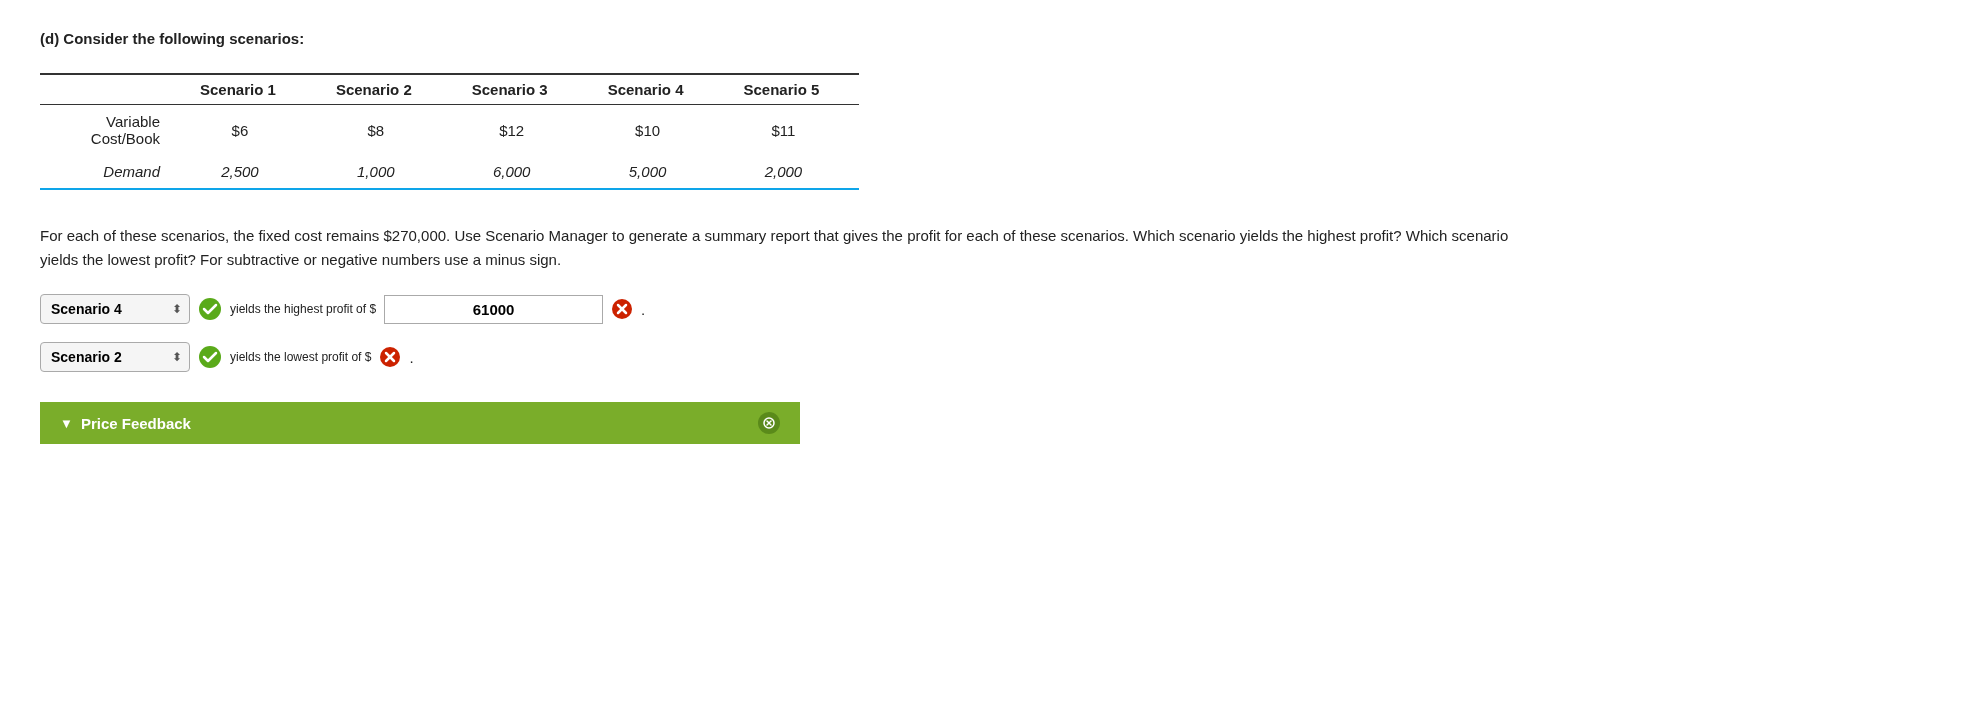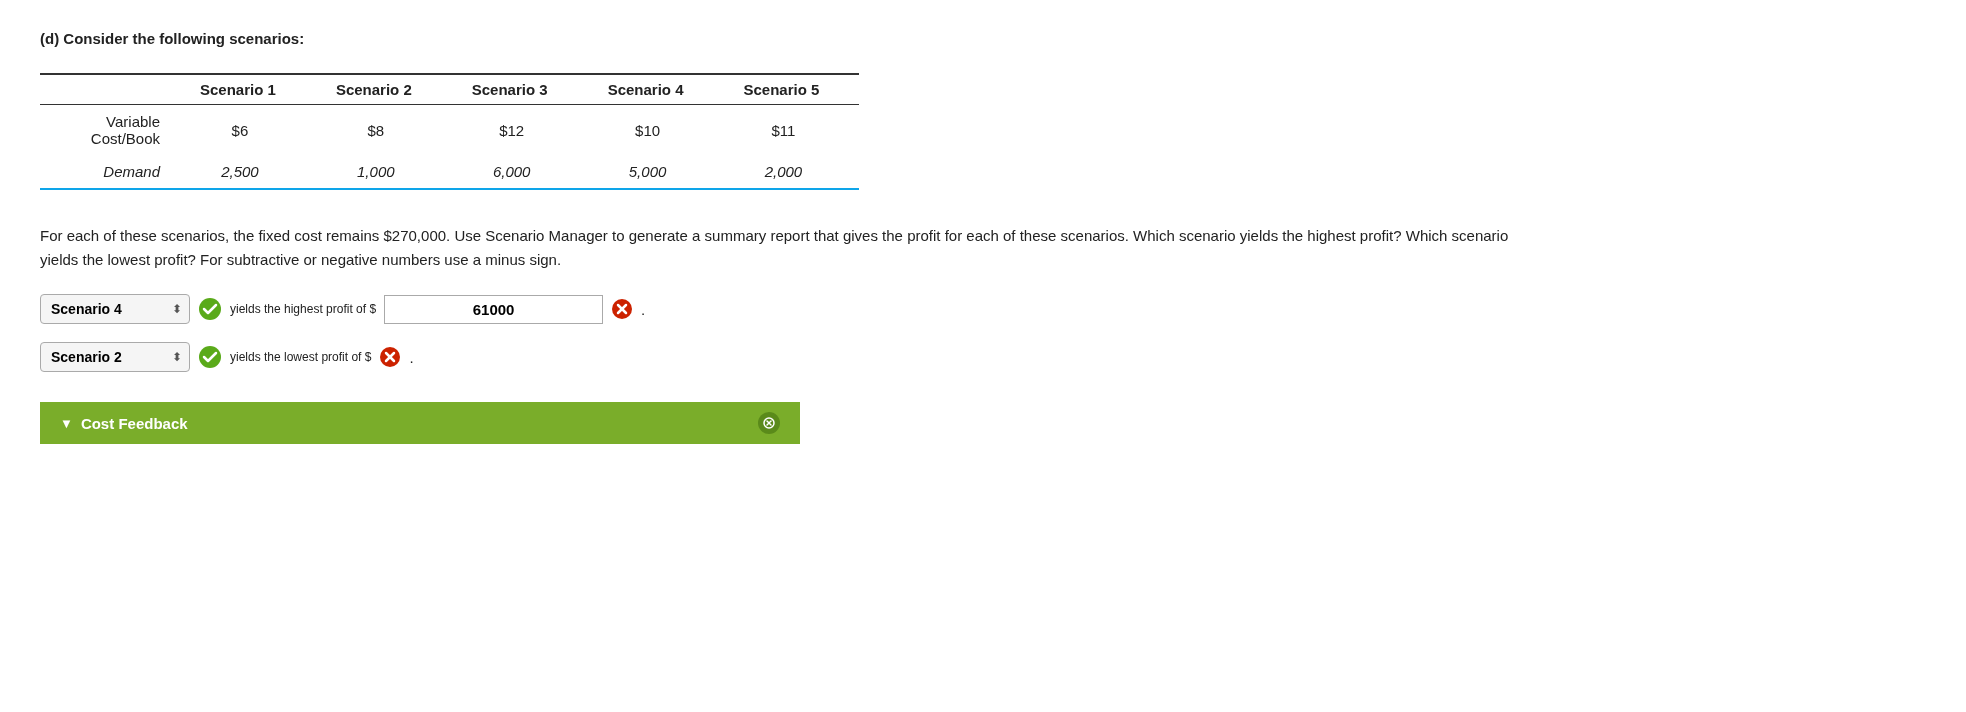--- a/index.html
+++ b/index.html
@@ -229,21 +229,21 @@
       <circle cx="11" cy="11" r="10" fill="#cc2200"></circle>
       <line x1="7" y1="7" x2="15" y2="15" stroke="white" stroke-width="2.5" stroke-linecap="round"></line>
       <line x1="15" y1="7" x2="7" y2="15" stroke="white" stroke-width="2.5" stroke-linecap="round"></line>
     </svg>
   </span>
   <span class="period">.</span>
 </div>
 
 <div class="hide-feedback-bar">
   <span style="font-size:13px;">▼</span>
-  <span>Cost Feedback</span>
+  <span>Price Feedback</span>
   <div class="hide-feedback-circle">
     <svg width="12" height="12" viewBox="0 0 12 12">
       <circle cx="6" cy="6" r="5" fill="none" stroke="white" stroke-width="1.5"></circle>
       <line x1="4" y1="4" x2="8" y2="8" stroke="white" stroke-width="1.5" stroke-linecap="round"></line>
       <line x1="8" y1="4" x2="4" y2="8" stroke="white" stroke-width="1.5" stroke-linecap="round"></line>
     </svg>
   </div>
 </div>
 
 </body></html>

